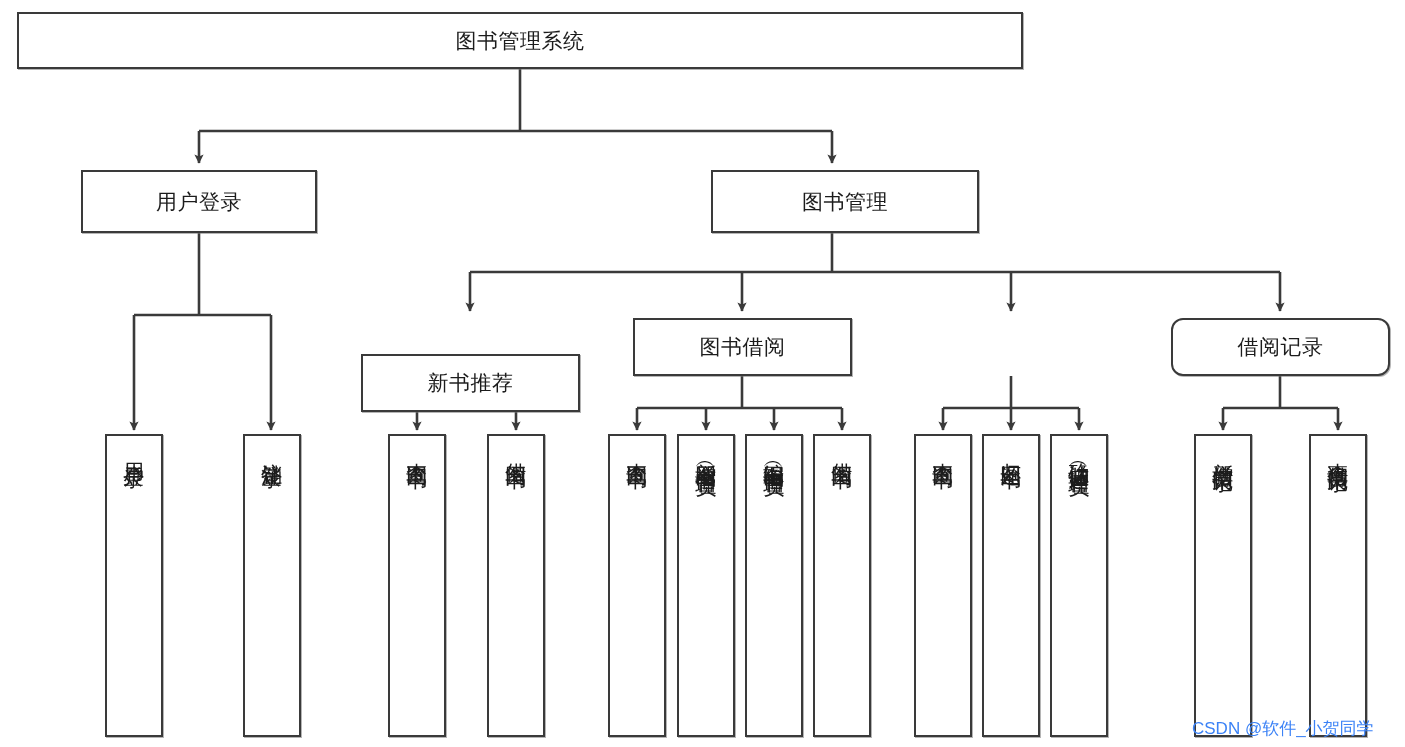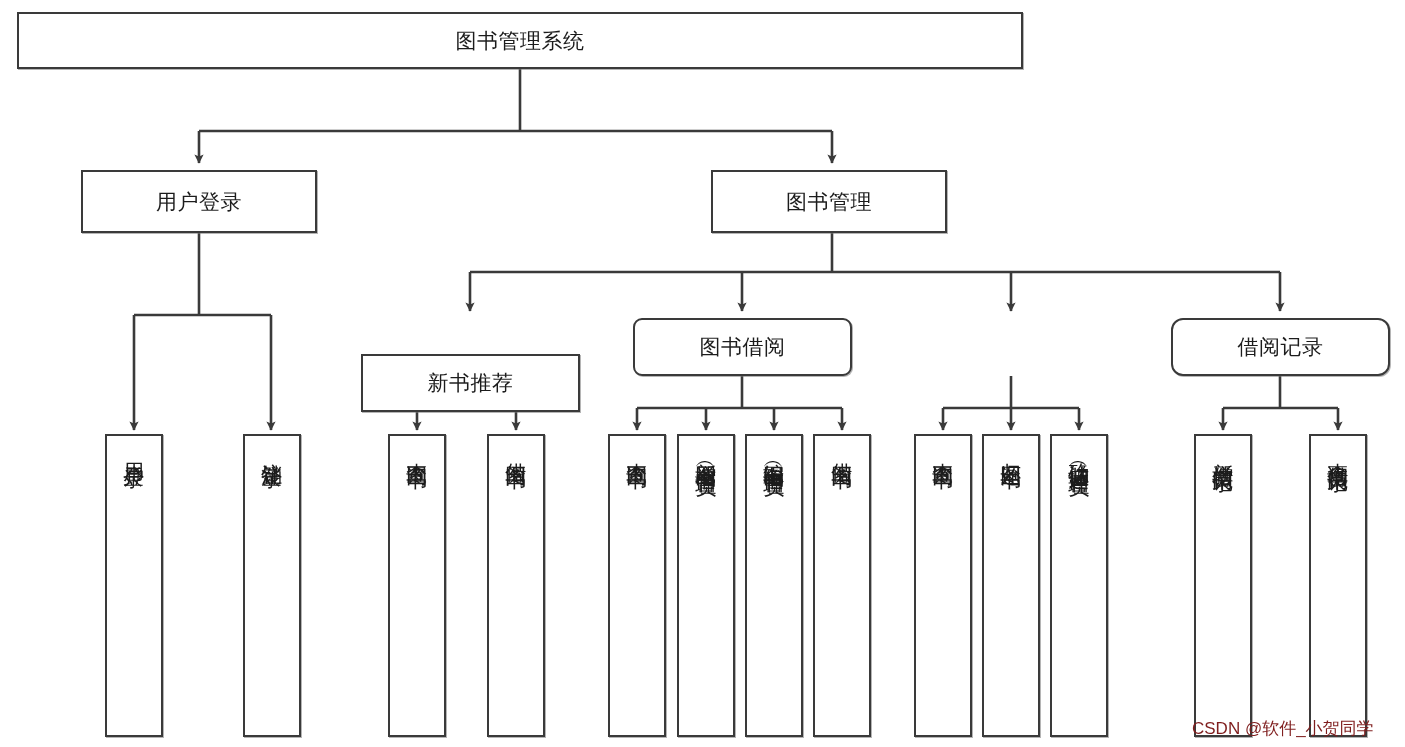--- a/index.html
+++ b/index.html
@@ -57,21 +57,21 @@
     writing-mode: vertical-rl;
     text-orientation: upright;
     font-size: 21px;
     line-height: 1.32;
     letter-spacing: 2px;
     white-space: nowrap;
     margin: 0 auto;
   }
   #watermark {
     position: absolute;
-    color: #7f1d1d;
+    color: #3b82f6;
     font-size: 17px;
     white-space: nowrap;
     user-select: none;
   }
 </style>
 </head>
 <body>
 
 <div id="diagram-root">
 
@@ -126,28 +126,28 @@
     </g>
   </svg>
 
   <div class="node node-root" style="left:17px; top:12px; width:1006px; height:57px;">
     <span class="label">图书管理系统</span>
   </div>
 
   <div class="node node-l2" style="left:81px; top:170px; width:236px; height:63px;">
     <span class="label">用户登录</span>
   </div>
-  <div class="node node-l2" style="left:711px; top:170px; width:236px; height:63px;">
+  <div class="node node-l2" style="left:711px; top:170px; width:268px; height:63px;">
     <span class="label">图书管理</span>
   </div>
 
   <div class="node node-l3" style="left:361px; top:318px; width:219px; height:58px;margin-top:36px;">
     <span class="label">新书推荐</span>
   </div>
-  <div class="node node-l3" style="left:633px; top:318px; width:219px; height:58px;border-radius:9px;">
+  <div class="node node-l3" style="left:633px; top:318px; width:219px; height:58px;">
     <span class="label">图书借阅</span>
   </div>
   <div class="node node-l3" style="left:1171px; top:318px; width:219px; height:58px;border-radius:12px;">
     <span class="label">借阅记录</span>
   </div>
 
   <div class="node node-leaf" style="left:105px; top:434px; width:58px; height:303px;">
     <span class="label">用户登录</span>
   </div>
   <div class="node node-leaf" style="left:243px; top:434px; width:58px; height:303px;">

